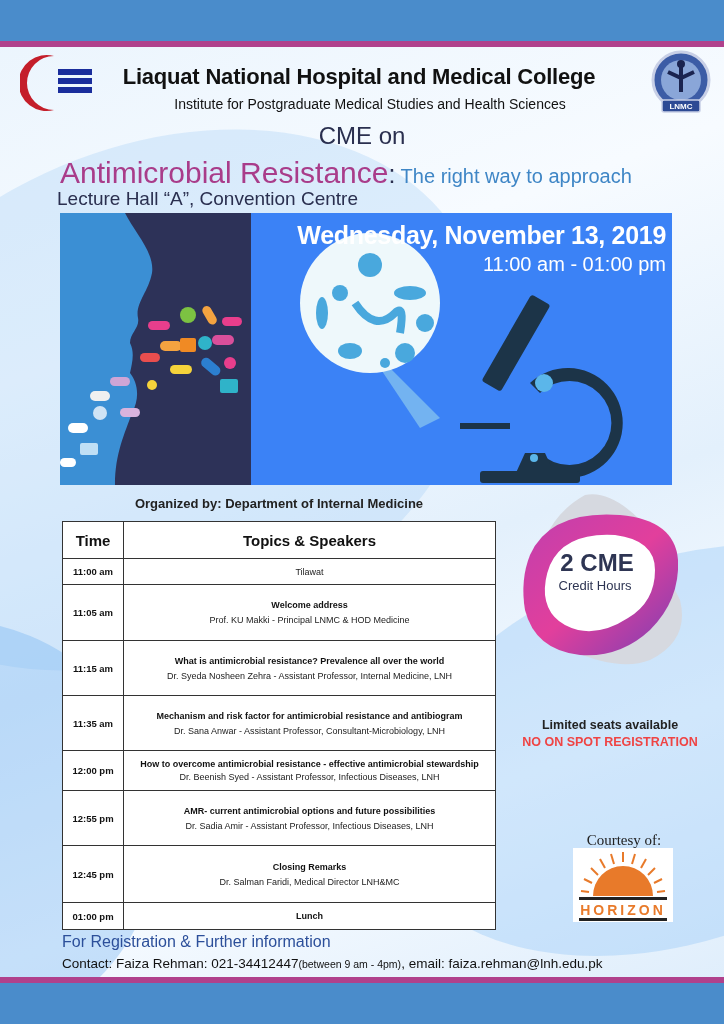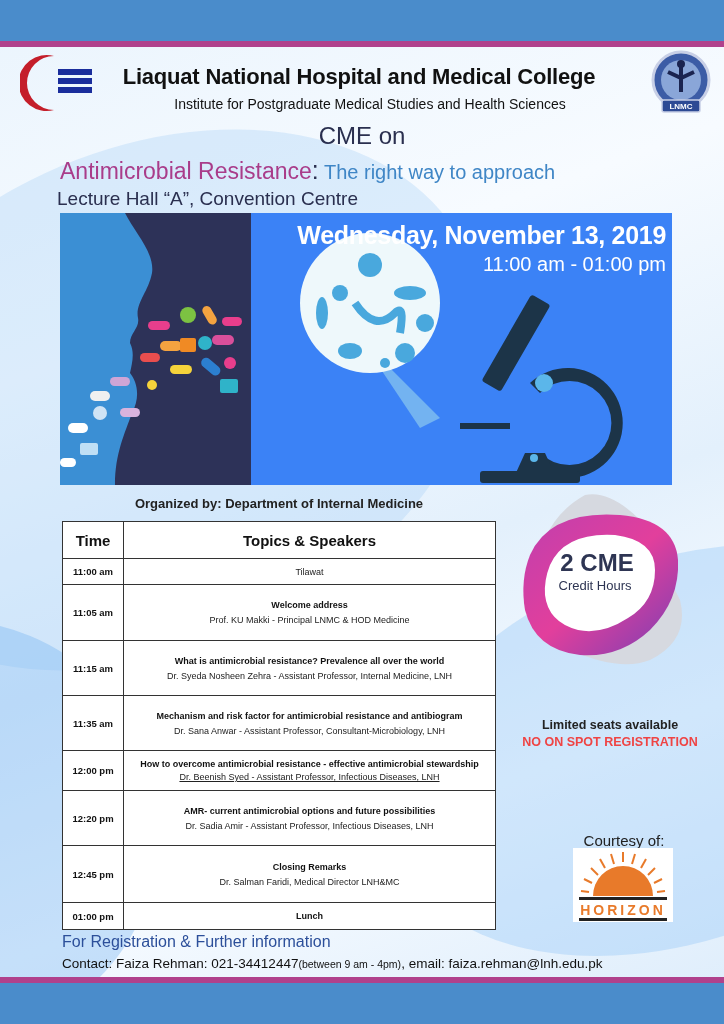--- a/index.html
+++ b/index.html
@@ -19,21 +19,21 @@
   .logo-right { position:absolute; left:646px; top:50px; width:70px; height:66px; }
 
   .hosp-title { position:absolute; left:74px; top:64px; width:570px; text-align:center;
     font-weight:bold; font-size:22px; color:#111; letter-spacing:-0.2px; }
   .hosp-sub { position:absolute; left:100px; top:96px; width:540px; text-align:center;
     font-size:14px; color:#111; }
 
   .cme-on { position:absolute; left:0; top:122px; width:724px; text-align:center;
     font-size:24px; color:#2a2f4f; }
   .topic-line { position:absolute; left:60px; top:156px; width:640px; white-space:nowrap; }
-  .topic-main { font-size:23px; color:#a93c8a; }
+  .topic-main { font-size:30px; color:#a93c8a; }
   .topic-colon { font-size:25px; color:#2a2f4f; }
   .topic-sub { font-size:20px; color:#3f86c6; }
   .venue { position:absolute; left:57px; top:188px; font-size:19px; color:#2a2f4f; }
 
   .banner { position:absolute; left:60px; top:213px; width:612px; height:272px; overflow:hidden; background:#3b82f6; }
   .banner-left { position:absolute; left:0; top:0; width:191px; height:272px; background:#2d3258; }
   .banner-date { position:absolute; right:6px; top:8px; font-size:25px; font-weight:bold; color:#fff; white-space:nowrap; letter-spacing:-0.3px; }
   .banner-time { position:absolute; right:6px; top:40px; font-size:20px; color:#fff; white-space:nowrap; }
 
   .organizer { position:absolute; left:62px; top:496px; width:434px; text-align:center;
@@ -51,21 +51,21 @@
     font-size:24px; font-weight:bold; color:#2e3553; }
   .cme-sub { position:absolute; left:510px; top:578px; width:170px; text-align:center;
     font-size:13px; color:#2e3553; }
 
   .limited { position:absolute; left:505px; top:718px; width:210px; text-align:center;
     font-size:12.5px; font-weight:bold; color:#222; }
   .no-spot { position:absolute; left:505px; top:735px; width:210px; text-align:center;
     font-size:12.5px; font-weight:bold; color:#ef4444; }
 
   .courtesy { position:absolute; left:568px; top:832px; width:112px; text-align:center;
-    font-size:15px; color:#222; }
+    font-size:15px; color:#222;font-family:Liberation Serif, serif; }
   .horizon { position:absolute; left:573px; top:848px; width:100px; height:74px; background:#fff; }
   .horizon-text { position:absolute; left:0; top:54px; width:100px; text-align:center;
     font-size:14px; font-weight:bold; color:#e87a2a; letter-spacing:3px; }
 
   .reg-title { position:absolute; left:62px; top:933px; font-size:16px; color:#2c4f9a; }
   .contact { position:absolute; left:62px; top:956px; font-size:13.5px; color:#111; white-space:nowrap; }
   .contact small { font-size:10.5px; }
 </style>
 </head>
 <body>
@@ -192,25 +192,25 @@
     <td class="time-col">11:35 am</td>
     <td>
           <span class="topic">Mechanism and risk factor for antimicrobial resistance and antibiogram</span>
           <span class="speaker">Dr. Sana Anwar - Assistant Professor, Consultant-Microbiology, LNH</span>
         </td>
   </tr>
   <tr style="height:40px;">
     <td class="time-col">12:00 pm</td>
     <td>
           <span class="topic">How to overcome antimicrobial resistance - effective antimicrobial stewardship</span>
-          <span class="speaker" style="margin-top:3px;text-decoration:underline;">Dr. Beenish Syed - Assistant Professor, Infectious Diseases, LNH</span>
+          <span class="speaker" style="margin-top:3px;">Dr. Beenish Syed - Assistant Professor, Infectious Diseases, LNH</span>
         </td>
   </tr>
   <tr style="height:55px;">
-    <td class="time-col">12:20 pm</td>
+    <td class="time-col">12:55 pm</td>
     <td>
           <span class="topic">AMR- current antimicrobial options and future possibilities</span>
           <span class="speaker">Dr. Sadia Amir - Assistant Professor, Infectious Diseases, LNH</span>
         </td>
   </tr>
   <tr style="height:57px;">
     <td class="time-col">12:45 pm</td>
     <td>
           <span class="topic">Closing Remarks</span>
           <span class="speaker">Dr. Salman Faridi, Medical Director LNH&amp;MC</span>

